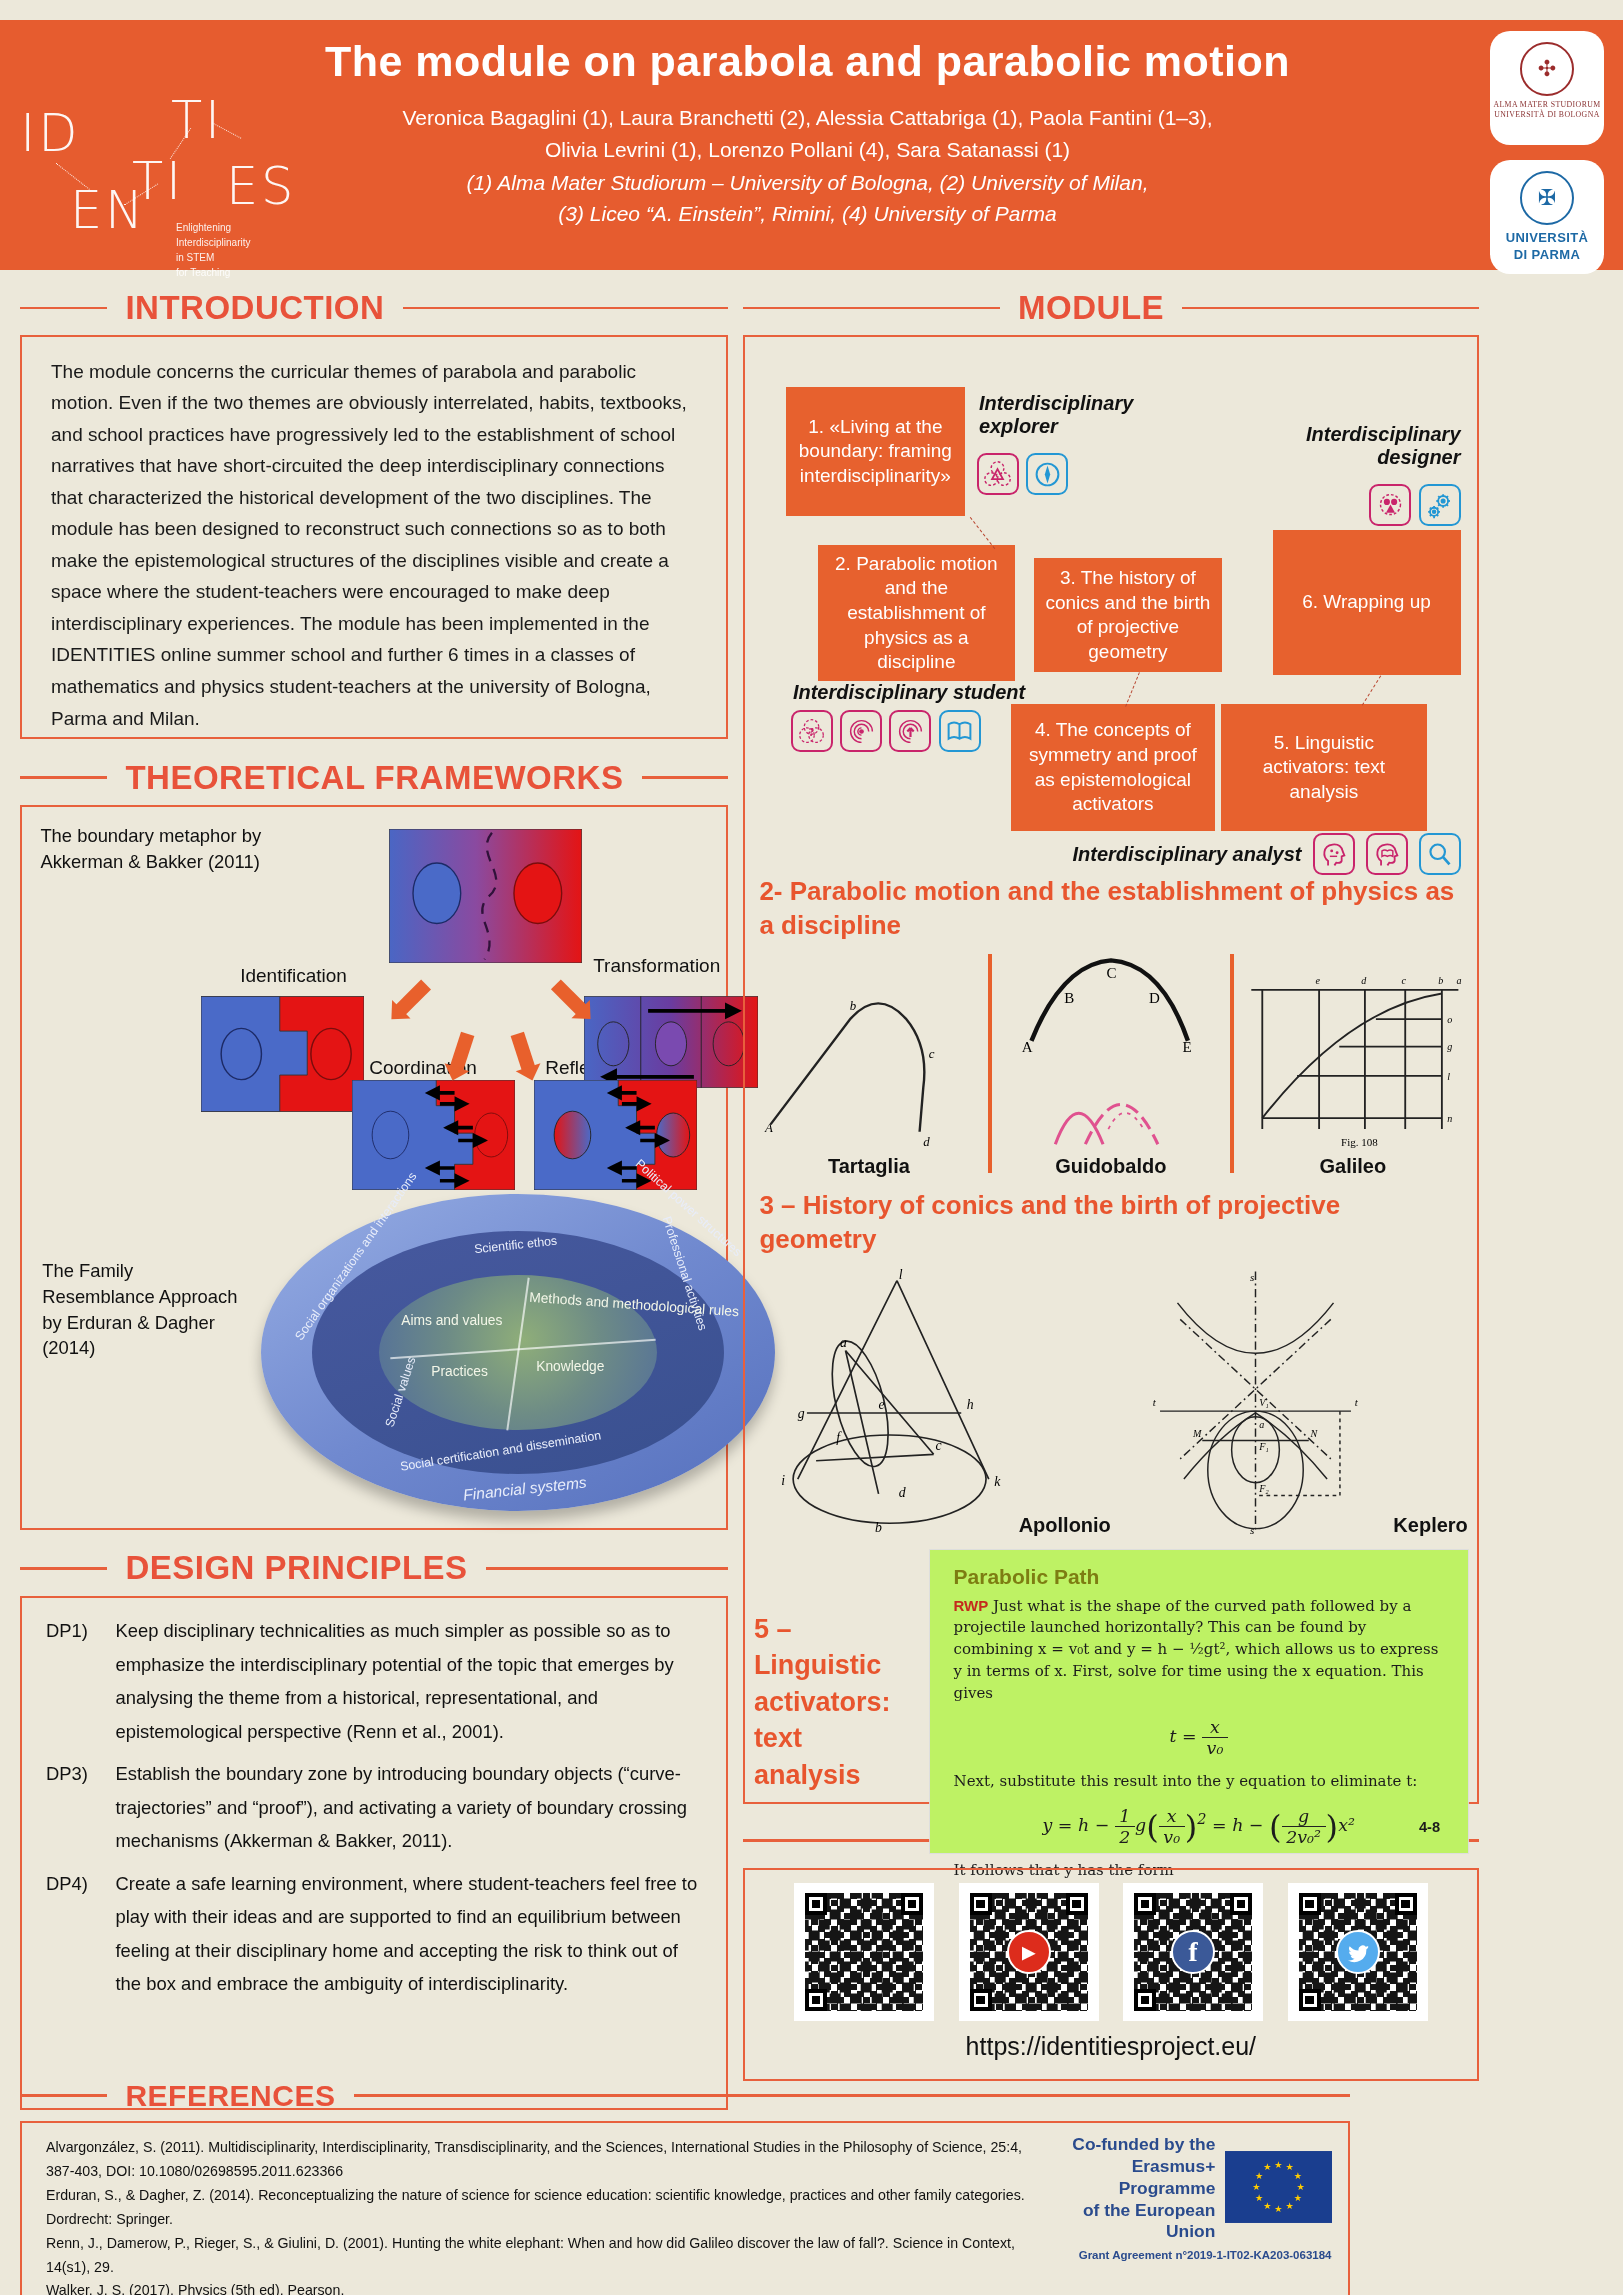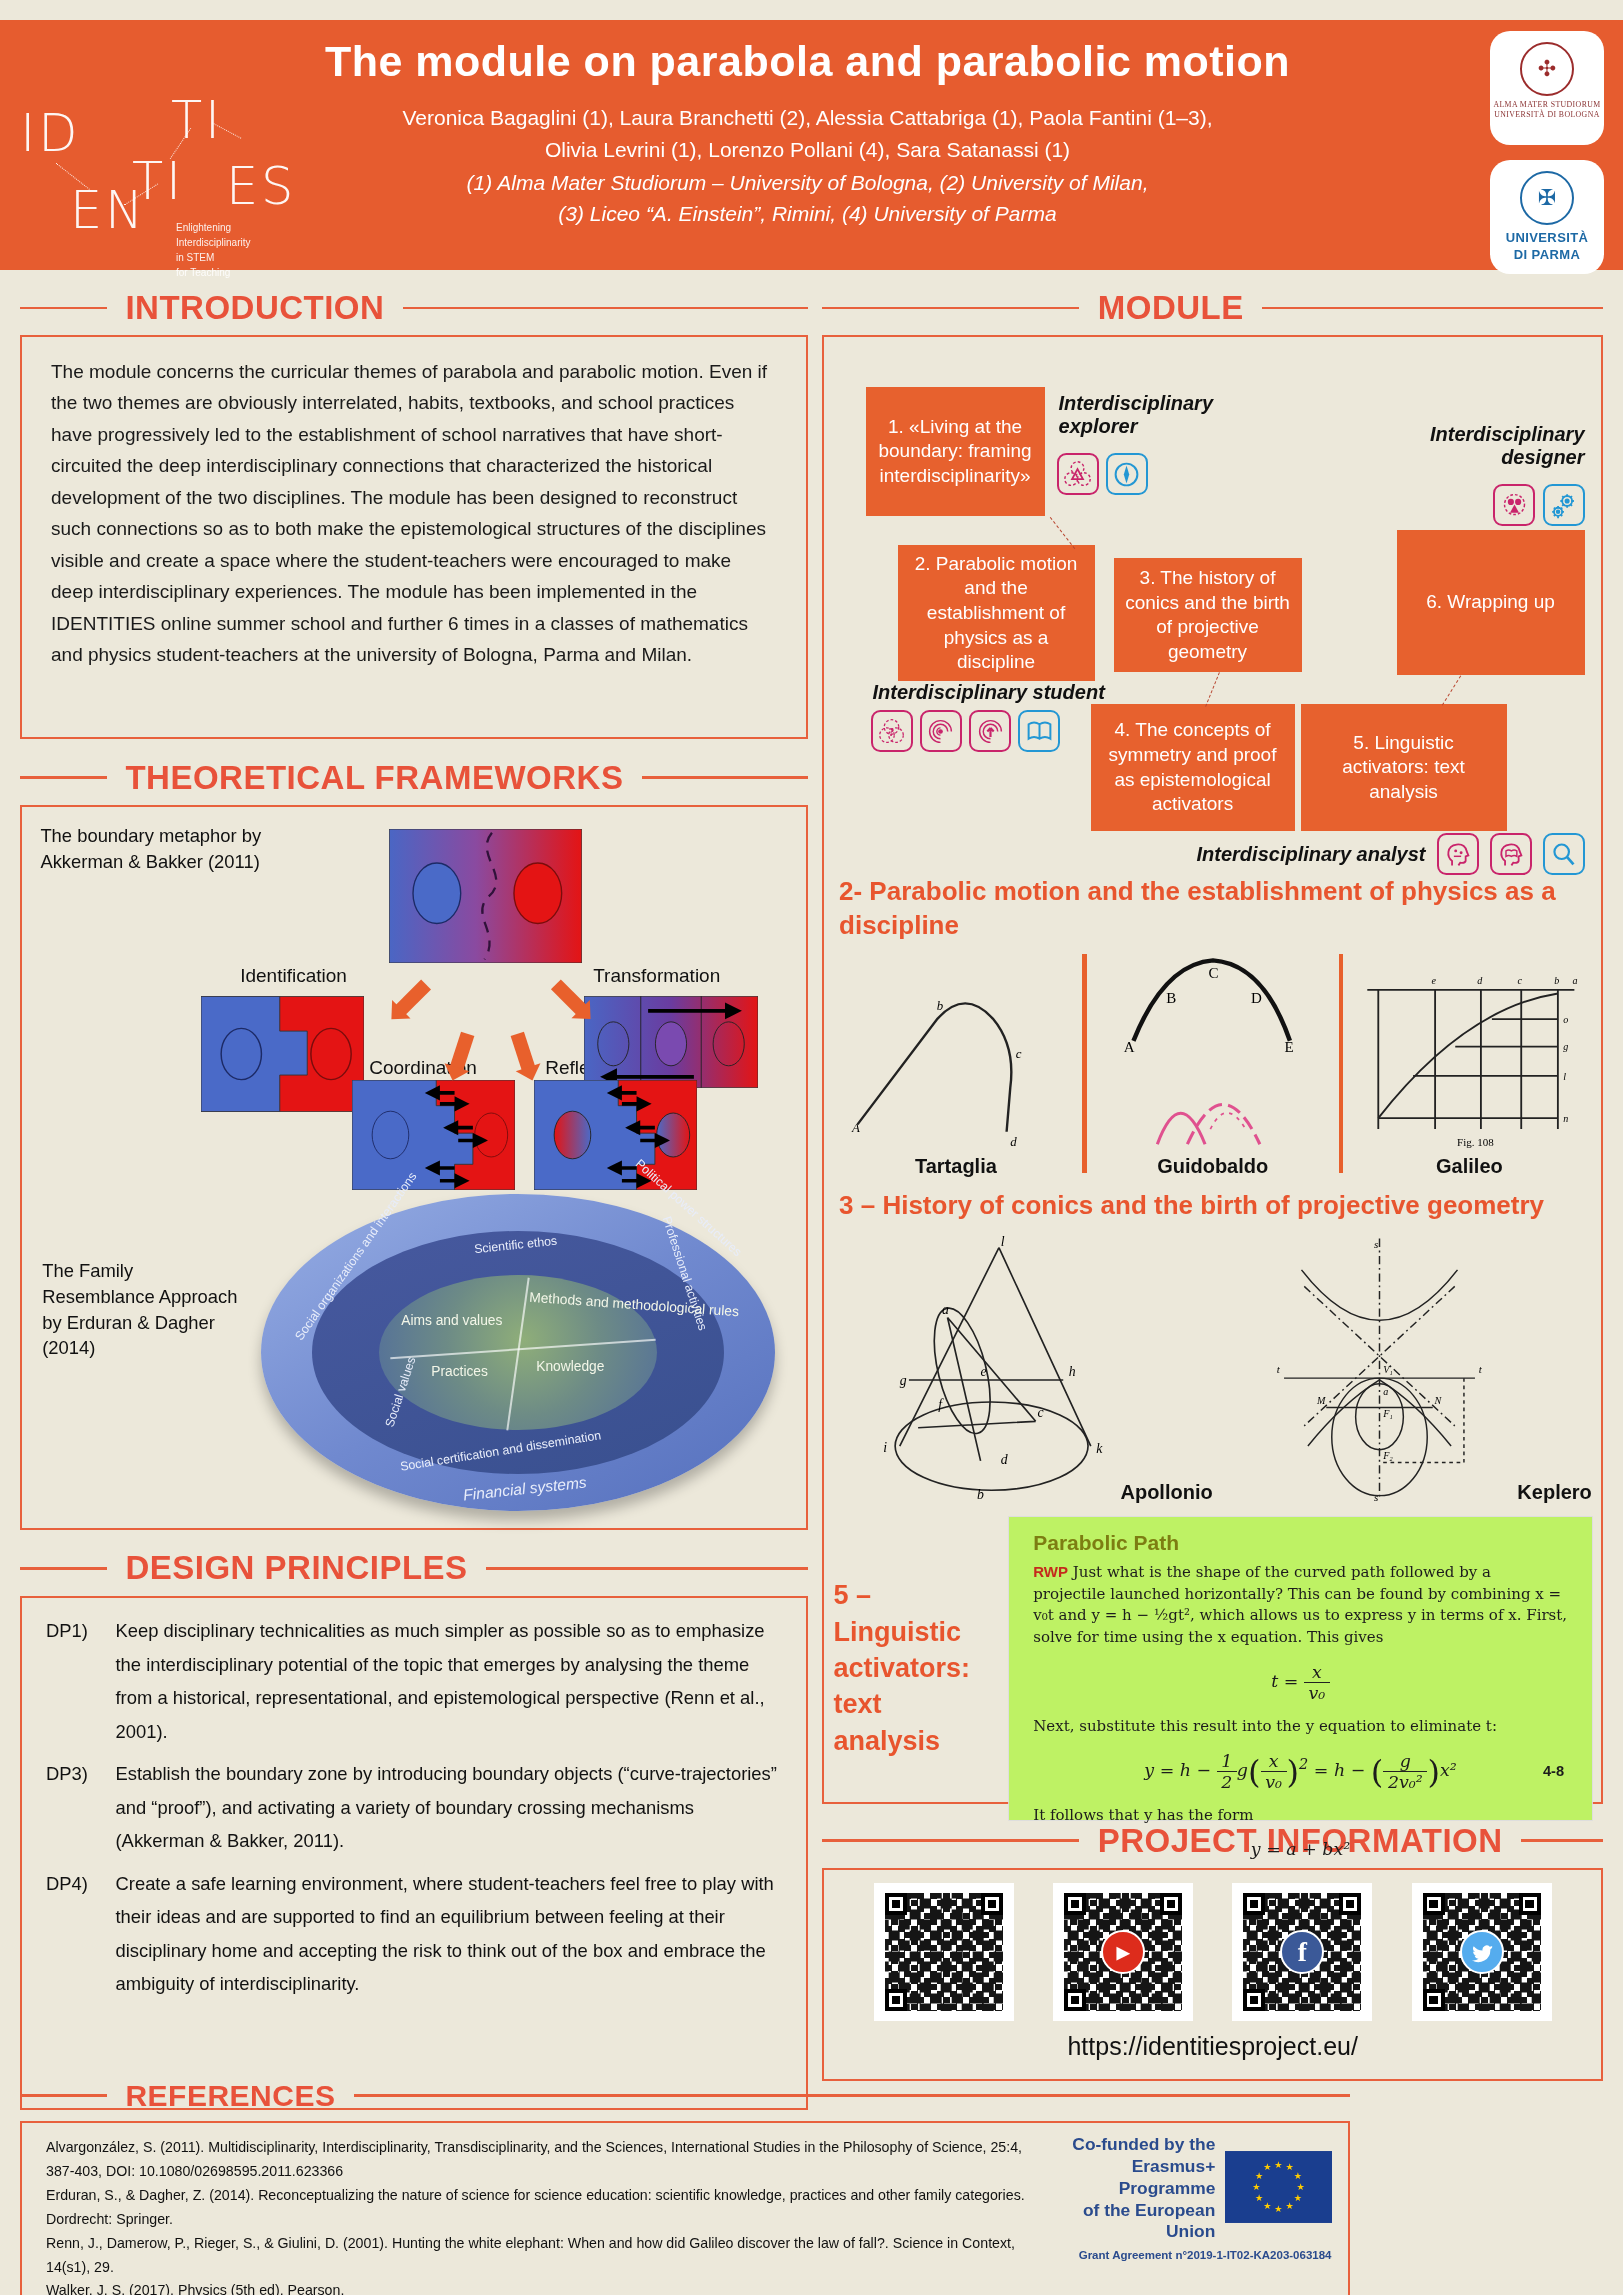--- a/index.html
+++ b/index.html
@@ -22,21 +22,21 @@
   .unicard{position:absolute;width:114px;height:114px;background:#fff;border-radius:20px;text-align:center;overflow:hidden;}
   .unicard.bo{right:20px;top:11px;}
   .unicard.pr{right:20px;top:140px;}
   .seal{width:50px;height:50px;border-radius:50%;margin:11px auto 3.7px;display:flex;align-items:center;justify-content:center;font-size:22px;}
   .seal.red{border:2.8px solid #9b2c2c;color:#9b2c2c;}
   .seal.blue{border:2.8px solid #1d69a5;color:#1d69a5;}
   .unitext{font-size:7.8px;color:#8a3333;letter-spacing:0.4px;line-height:1.35;font-family:"Liberation Serif",serif;}
   .unitext.pr{font-size:13px;color:#1d69a5;font-weight:bold;font-family:"Liberation Sans",sans-serif;}
 
   
-  .main{position:absolute;left:20px;top:288px;width:1583px;display:flex;gap:14.7px;align-items:flex-start;}
+  .main{position:absolute;left:20px;top:288px;width:1459px;display:flex;gap:14.7px;align-items:flex-start;}
   .col-left{width:788px;}
   .col-right{width:781px;}
 
   .sec-title{display:flex;align-items:center;gap:18.4px;height:40px;margin-bottom:7.3px;}
   .sec-title::before{content:"";flex:0 0 87px;height:2.8px;background:#E8603C;}
   .sec-title::after{content:"";flex:1;height:2.8px;background:#E8603C;}
   .sec-title.center::before{flex:0 0 257px;}
   .sec-title h2{margin:0;font-size:33px;font-weight:bold;color:#E8523A;letter-spacing:0.5px;}
   .framebox{border:2.8px solid #E8603C;box-sizing:border-box;position:relative;}
 
@@ -197,21 +197,21 @@
                   </linearGradient>
                 </defs>
               <rect width="210" height="146" fill="url(#gc)" stroke="#333"></rect>
               <path d="M112 4 C92 28 134 52 108 74 C88 94 122 114 104 142" fill="none" stroke="#30123a" stroke-width="2.5" stroke-dasharray="12 9"></path>
               <ellipse cx="52" cy="70" rx="26" ry="33" fill="#4a6ac8" stroke="#1c2a66" stroke-width="1.5"></ellipse>
               <ellipse cx="162" cy="70" rx="26" ry="33" fill="#e41414" stroke="#7a0c0c" stroke-width="1.5"></ellipse>
             </svg>
           </div>
 
           <span class="blabel" style="left:209px;top:149px">Identification</span>
-          <span class="blabel" style="left:562px;top:149px">Transformation</span>
+          <span class="blabel" style="left:562px;top:139px">Transformation</span>
           <span class="blabel" style="left:338px;top:241px">Coordination</span>
           <span class="blabel" style="left:514px;top:241px">Reflection</span>
 
           <div class="bm" style="left:170px;top:180px">
             <svg width="163" height="116" viewBox="0 0 178 126">
               <rect width="178" height="126" fill="#e41414" stroke="#333"></rect>
               <path d="M0 0 H86 V38 H116 V86 H86 V126 H0 Z" fill="#4a6ac8" stroke="#333"></path>
               <ellipse cx="44" cy="63" rx="22" ry="28" fill="none" stroke="#1c2a66" stroke-width="1.6"></ellipse>
               <ellipse cx="142" cy="63" rx="22" ry="28" fill="none" stroke="#7a0c0c" stroke-width="1.6"></ellipse>
             </svg>

